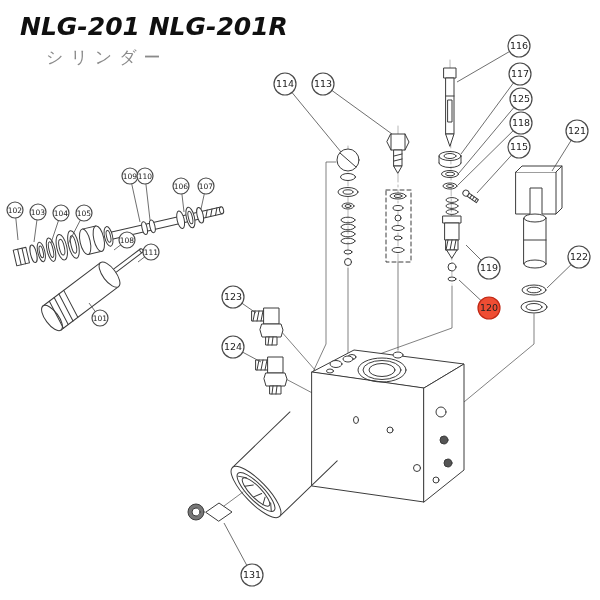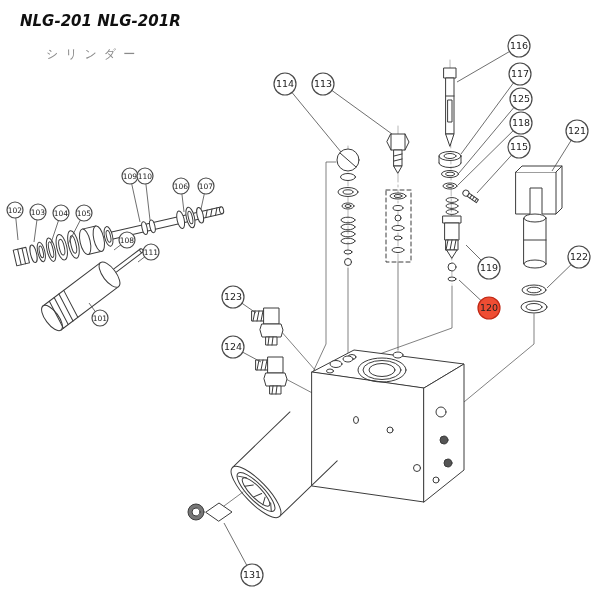--- a/index.html
+++ b/index.html
@@ -1,20 +1,20 @@
 <!DOCTYPE html>
 <html><head>
 <meta charset="utf-8">
 <style>
   html,body{margin:0;padding:0;background:#fff;}
   .page{position:relative;width:600px;height:600px;background:#ffffff;overflow:hidden;
         font-family:"DejaVu Sans",sans-serif;}
-  .title{position:absolute;left:20px;top:12px;font-size:15px;font-weight:bold;
+  .title{position:absolute;left:20px;top:12px;font-size:25px;font-weight:bold;
          font-style:italic;color:#101010;white-space:nowrap;}
-  .subtitle{position:absolute;left:46px;top:46px;font-size:12px;color:#8a8a8a;
+  .subtitle{position:absolute;left:46px;top:46px;font-size:17px;color:#8a8a8a;
             letter-spacing:7px;}
   svg.diagram{position:absolute;left:0;top:0;}
   .art{stroke:#3c3c3c;fill:none;stroke-width:1;stroke-linecap:round;stroke-linejoin:round;}
   .thin{stroke:#4a4a4a;stroke-width:0.7;fill:none;}
   .axis{stroke:#9a9a9a;stroke-width:0.7;fill:none;}
   .callout-line{stroke:#4a4a4a;stroke-width:0.8;fill:none;}
   text.callout-label{font-family:"DejaVu Sans",sans-serif;fill:#222;}
 </style>
 </head>
 <body>

